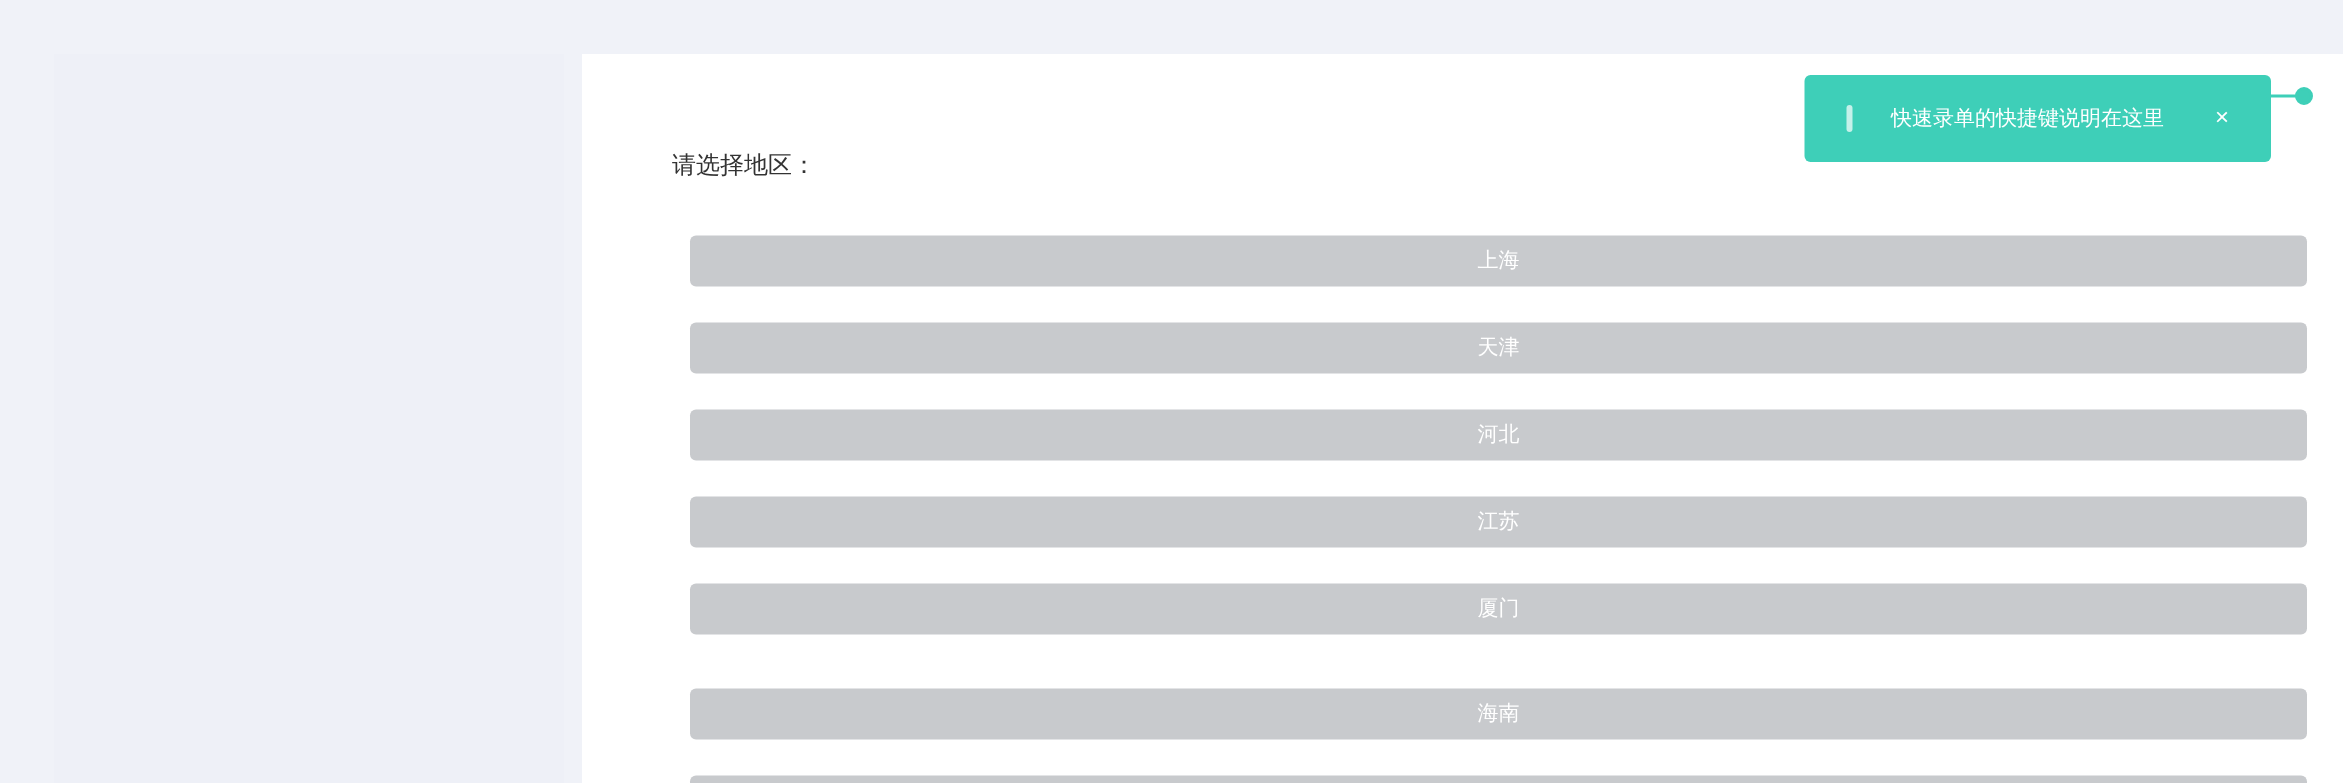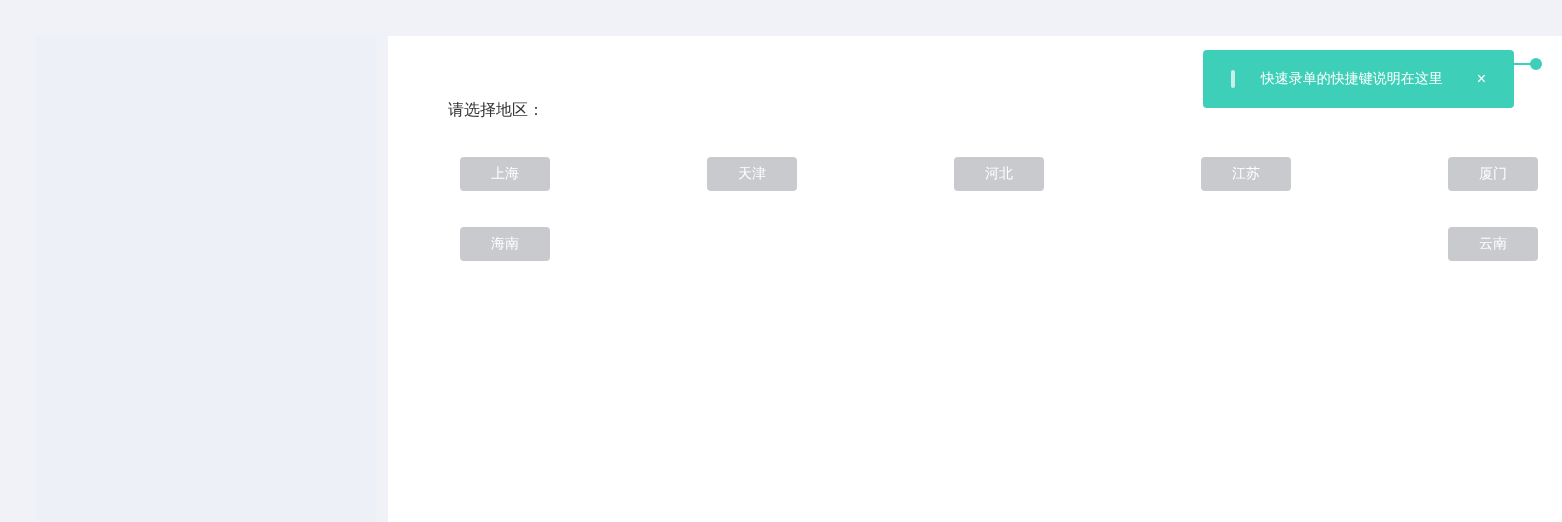--- a/index.html
+++ b/index.html
@@ -1,19 +1,18 @@
 <!DOCTYPE html>
 <html><head>
   <meta charset="utf-8">
   <style>
     * {
       margin: 12px;
       padding: 0;
       box-sizing: border-box;
-      justify-content: space-between;
     }
 
     body {
       width: 1562px;
       height: 522px;
       background: #f0f2f8;
       font-family: 'Microsoft YaHei', 'PingFang SC', sans-serif;
       overflow: hidden;
       position: relative;
     }
@@ -43,22 +42,23 @@
     .region-title {
       font-size: 16px;
       color: #333;
       margin-bottom: 24px;
       font-weight: normal;
     }
 
     .region-buttons-row {
       display: flex;
       flex-wrap: wrap;
-      gap: 22px;
+      gap: 0;
       margin-bottom: 12px;
+      flex-direction: column;
     }
 
     .region-btn {
       background: #c8cacd;
       color: #fff;
       border: none;
       border-radius: 4px;
       padding: 8px 20px;
       font-size: 14px;
       cursor: pointer;

